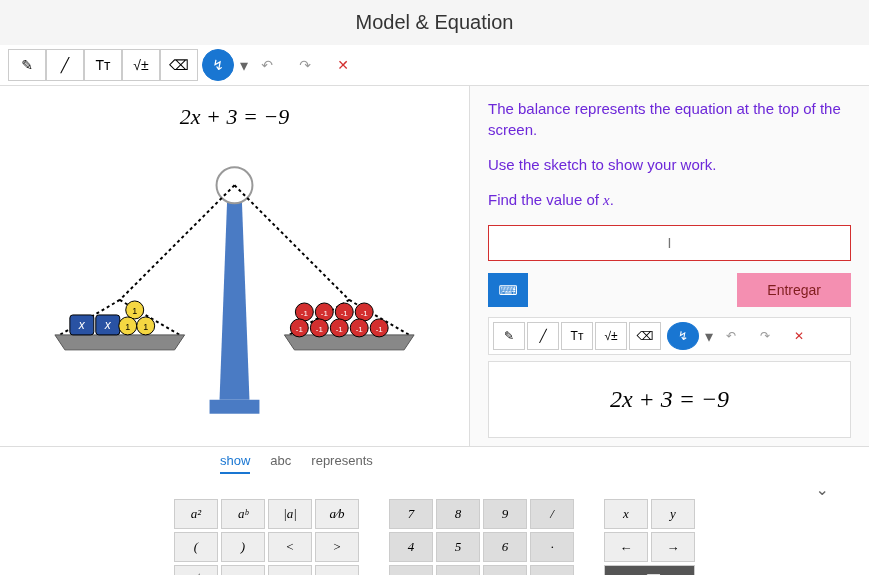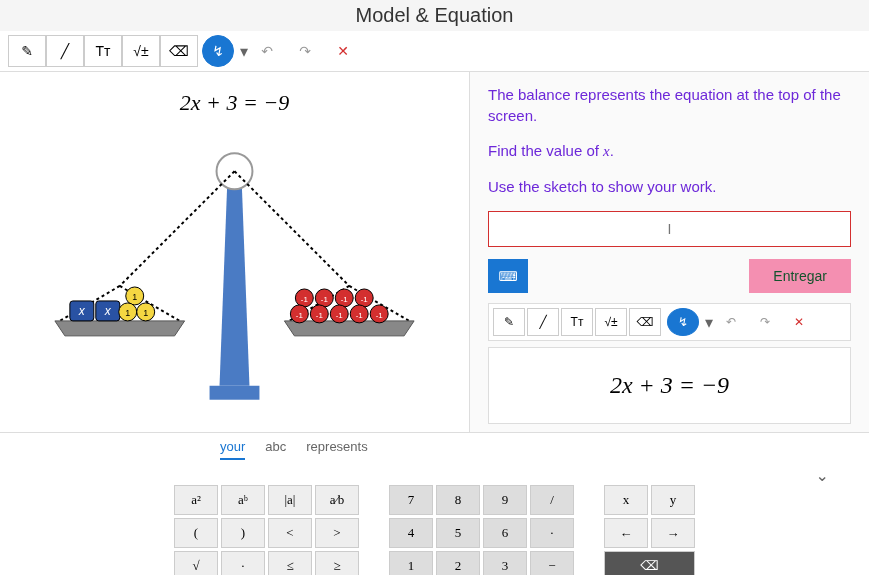--- a/index.html
+++ b/index.html
@@ -1,47 +1,47 @@
 <!DOCTYPE html>
 <html><head>
 <meta charset="utf-8">
 <style>
 *{box-sizing:border-box;margin:0;padding:0;font-family:Arial,sans-serif}
 body{width:869px;height:575px;background:#f5f5f5;overflow:hidden}
-.title{text-align:center;font-size:20px;color:#333;padding:4px}
+.title{text-align:center;font-size:20px;color:#333;padding:11px}
 .toolbar{display:flex;align-items:center;gap:0;padding:4px 8px;background:#fff;border-bottom:1px solid #ddd}
 .tool-btn{width:38px;height:32px;border:1px solid #ccc;background:#fff;display:flex;align-items:center;justify-content:center;cursor:pointer;font-size:14px}
 .tool-btn.active{background:#1976d2;color:#fff;border-color:#1976d2;border-radius:50%;width:32px;height:32px;margin:0 4px}
 .tool-btn.red{color:#d32f2f;border:none}
 .tool-btn.gray{color:#999;border:none}
 .main{display:flex;height:360px}
 .left{width:470px;padding:10px;background:#fff;border-right:1px solid #ddd}
 .equation{text-align:center;font-size:22px;font-style:italic;font-family:'Times New Roman',serif;margin:8px 0 20px}
 .balance-area{position:relative;height:280px}
 .balance-svg{width:100%;height:100%}
 .right{flex:1;padding:12px 18px;background:#fafafa}
 .right p{font-size:15px;color:#6d28d9;margin-bottom:14px;line-height:1.4}
 .right .var{font-style:italic;font-family:'Times New Roman',serif}
 .input-row{display:flex;gap:8px;margin-bottom:10px}
 .answer-input{flex:1;height:36px;border:1px solid #d32f2f;padding:0 8px;font-size:14px;text-align:center;color:#999;background:#fff}
 .icon-btn{width:40px;height:34px;background:#1976d2;color:#fff;border:none;display:flex;align-items:center;justify-content:center;cursor:pointer}
-.submit-btn{height:34px;padding:0 24px;background:#f48fb1;color:#14532d;border:none;cursor:pointer;font-size:14px}
+.submit-btn{height:34px;padding:0 30px;background:#f48fb1;color:#7f1d1d;border:none;cursor:pointer;font-size:14px}
 .mini-toolbar{display:flex;align-items:center;gap:2px;padding:4px;background:#fff;border:1px solid #ddd;margin-top:6px}
 .mini-toolbar .tool-btn{width:32px;height:28px;font-size:12px}
 .eq-display{background:#fff;border:1px solid #ddd;padding:24px;margin-top:6px;text-align:center;font-size:24px;font-style:italic;font-family:'Times New Roman',serif}
 .keypad{background:#fff;border-top:1px solid #ddd;padding:6px 0}
 .kp-tabs{display:flex;gap:20px;padding:0 220px 6px;font-size:13px;color:#666}
 .kp-tab{cursor:pointer;padding-bottom:4px}
 .kp-tab.active{color:#1976d2;border-bottom:2px solid #1976d2}
 .kp-body{display:flex;gap:30px;justify-content:center;align-items:flex-start}
 .kp-grid{display:grid;gap:3px}
 .kp-grid.g1{grid-template-columns:repeat(4,44px)}
 .kp-grid.g2{grid-template-columns:repeat(4,44px)}
 .kp-grid.g3{grid-template-columns:repeat(2,44px)}
-.kp-key{height:30px;background:#eee;border:1px solid #ccc;display:flex;align-items:center;justify-content:center;cursor:pointer;font-size:13px;font-family:'Times New Roman',serif}
+.kp-key{height:30px;background:#eee;border:1px solid #ccc;display:flex;align-items:center;justify-content:center;cursor:pointer;font-size:13px;font-style:italic;font-family:'Times New Roman',serif}
 .kp-key.num{background:#ddd}
 .kp-key.del{background:#555;color:#fff}
 .chev{text-align:right;padding-right:40px;font-size:16px;color:#666;cursor:pointer}
 </style>
 </head>
 <body>
 
 <div class="title">Model &amp; Equation</div>
 
 <div class="toolbar">
@@ -106,24 +106,24 @@
         <circle cx="350" cy="178" r="9" fill="#d32f2f" stroke="#000"></circle>
           <text x="350" y="182" font-size="8" fill="#fff" text-anchor="middle">-1</text>
         <circle cx="370" cy="178" r="9" fill="#d32f2f" stroke="#000"></circle>
           <text x="370" y="182" font-size="8" fill="#fff" text-anchor="middle">-1</text>
       </svg>
     </div>
   </div>
 
   <div class="right">
     <p>The balance represents the equation at the top of the screen.</p>
+    <p>Use the sketch to show your work.</p>
     <p>
       <span>Find the value of </span><span class="var">x</span><span>.</span>
     </p>
-    <p>Use the sketch to show your work.</p>
 
     <div class="input-row" style="margin-bottom:12px">
       <input class="answer-input" placeholder="I" style="">
     </div>
     <div class="input-row">
       <button class="icon-btn">⌨</button>
       <div style="flex:1"></div>
       <button class="submit-btn">Entregar</button>
     </div>
 
@@ -139,21 +139,21 @@
       <button class="tool-btn gray">↷</button>
       <button class="tool-btn red">✕</button>
     </div>
 
     <div class="eq-display">2x + 3 = −9</div>
   </div>
 </div>
 
 <div class="keypad">
   <div class="kp-tabs">
-    <div class="kp-tab active">your</div>
+    <div class="kp-tab active">show</div>
     <div class="kp-tab">abc</div>
     <div class="kp-tab">represents</div>
     <div style="flex:1"></div>
   </div>
   <div class="chev">⌄</div>
   <div class="kp-body">
     <div class="kp-grid g1">
       <button class="kp-key">a²</button>
       <button class="kp-key">aᵇ</button>
       <button class="kp-key">|a|</button>

